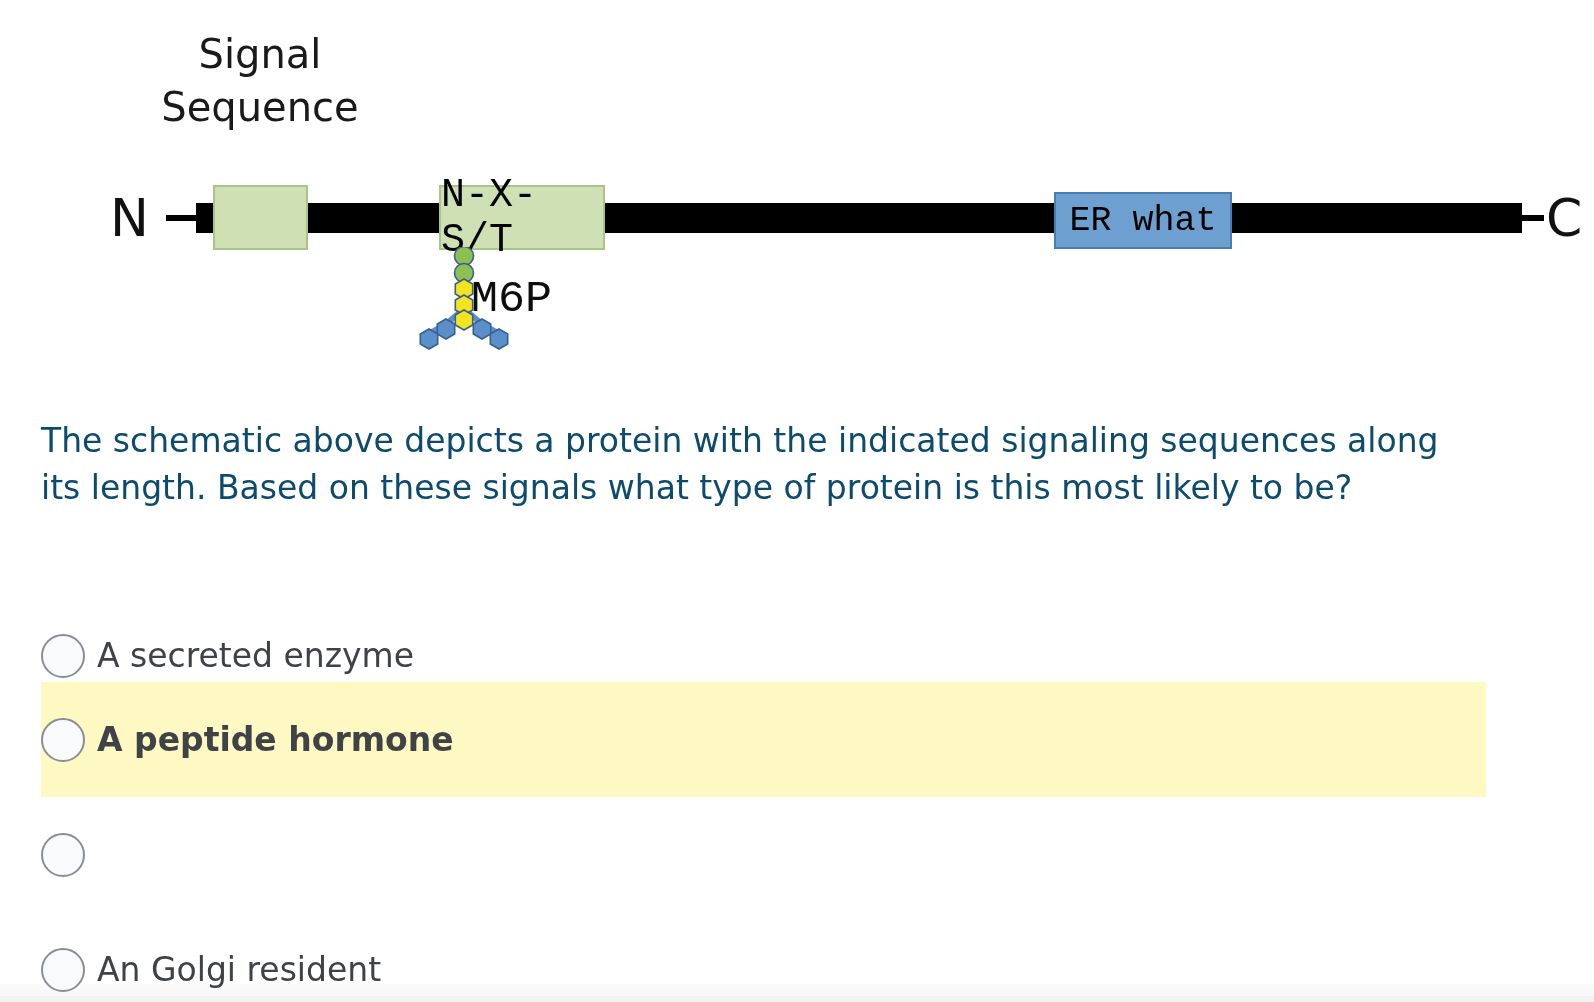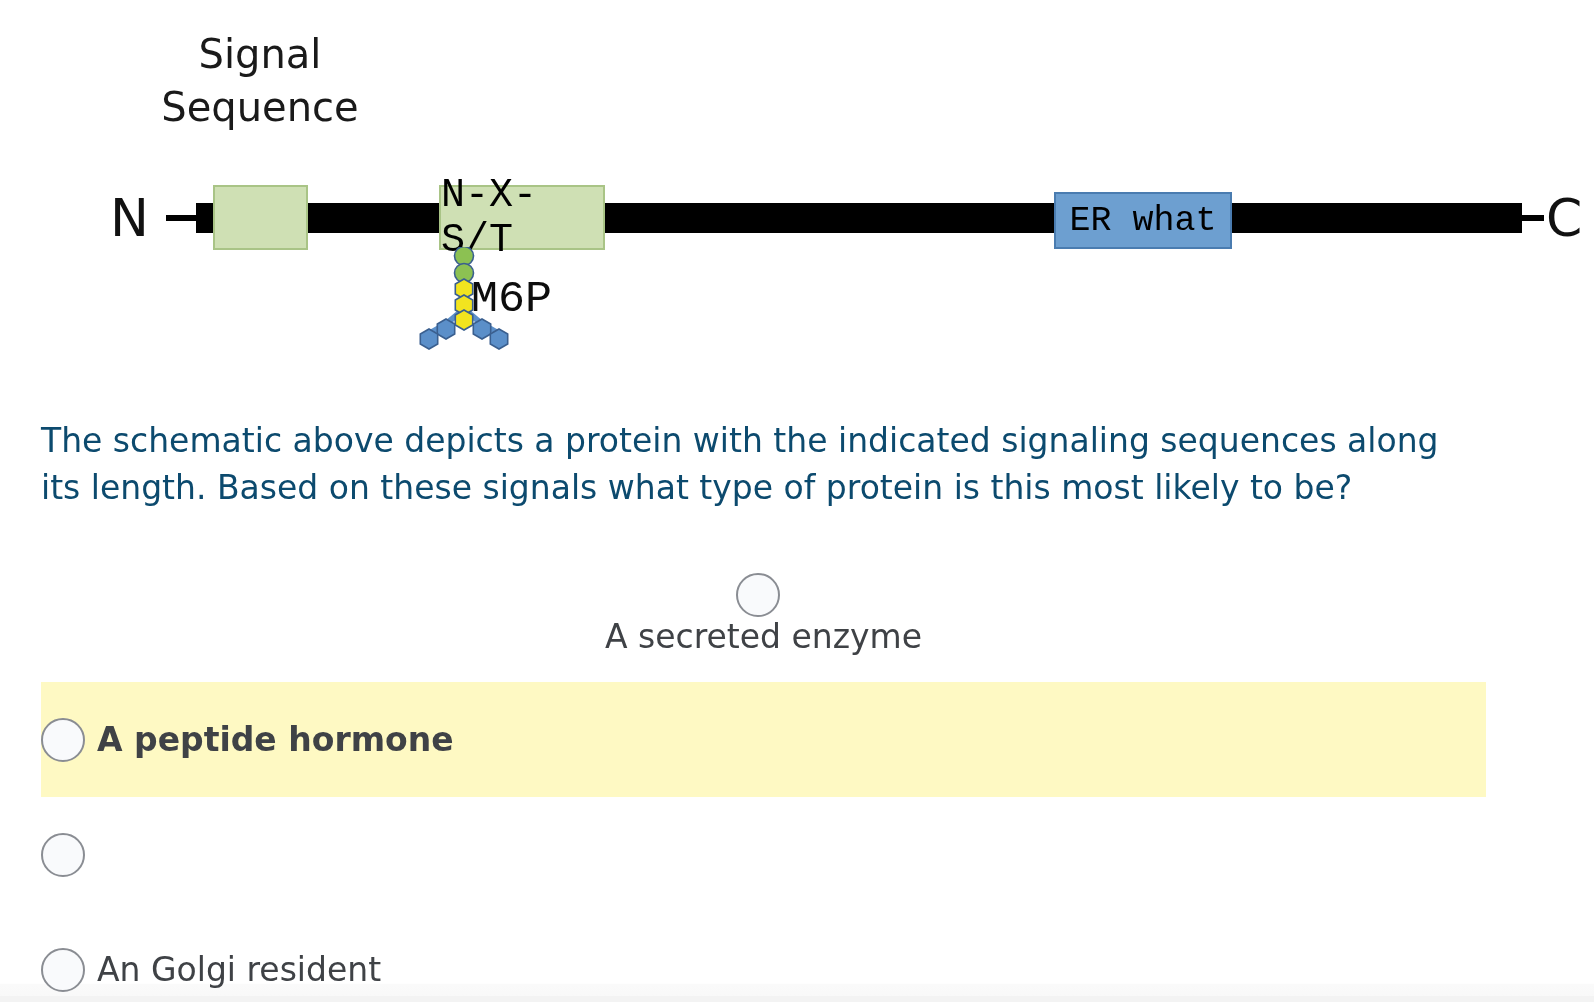--- a/index.html
+++ b/index.html
@@ -236,21 +236,21 @@
     </svg>
   </div>
 
   <div id="m6p-label">M6P</div>
 </div>
 
 <div id="question">The schematic above depicts a protein with the indicated signaling sequences along its length. Based on these signals what type of protein is this most likely to be?</div>
 
 <div id="options">
 
-  <div class="option-row" style="top:13px;flex-direction:column;">
+  <div class="option-row" style="top:38px;">
     <span class="radio"></span>
     <span class="option-label">A secreted enzyme</span>
   </div>
 
   <div class="option-row highlight" style="top:122px;">
     <span class="radio"></span>
     <span class="option-label">A peptide hormone</span>
   </div>
 
   <div class="option-row" style="top:237px;">

